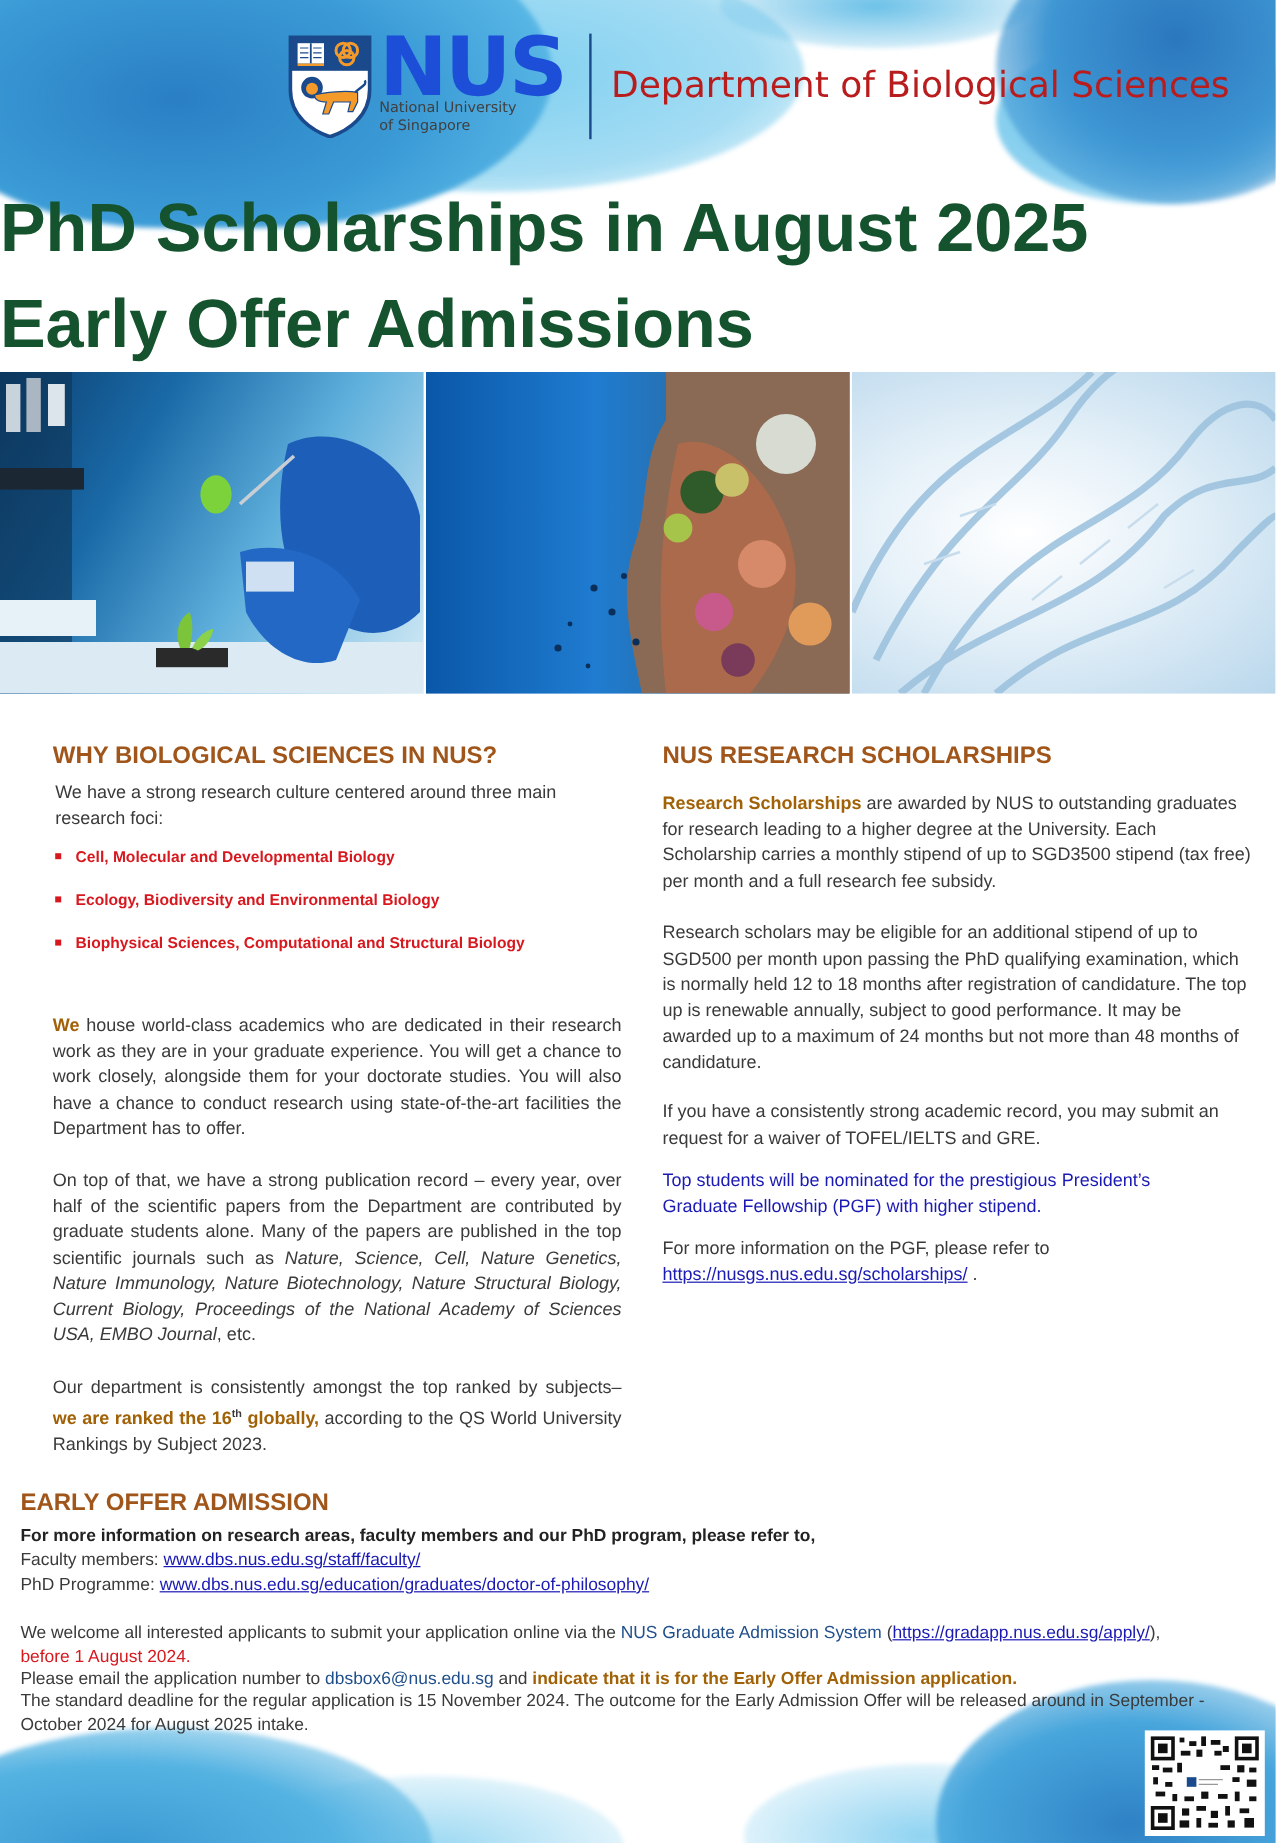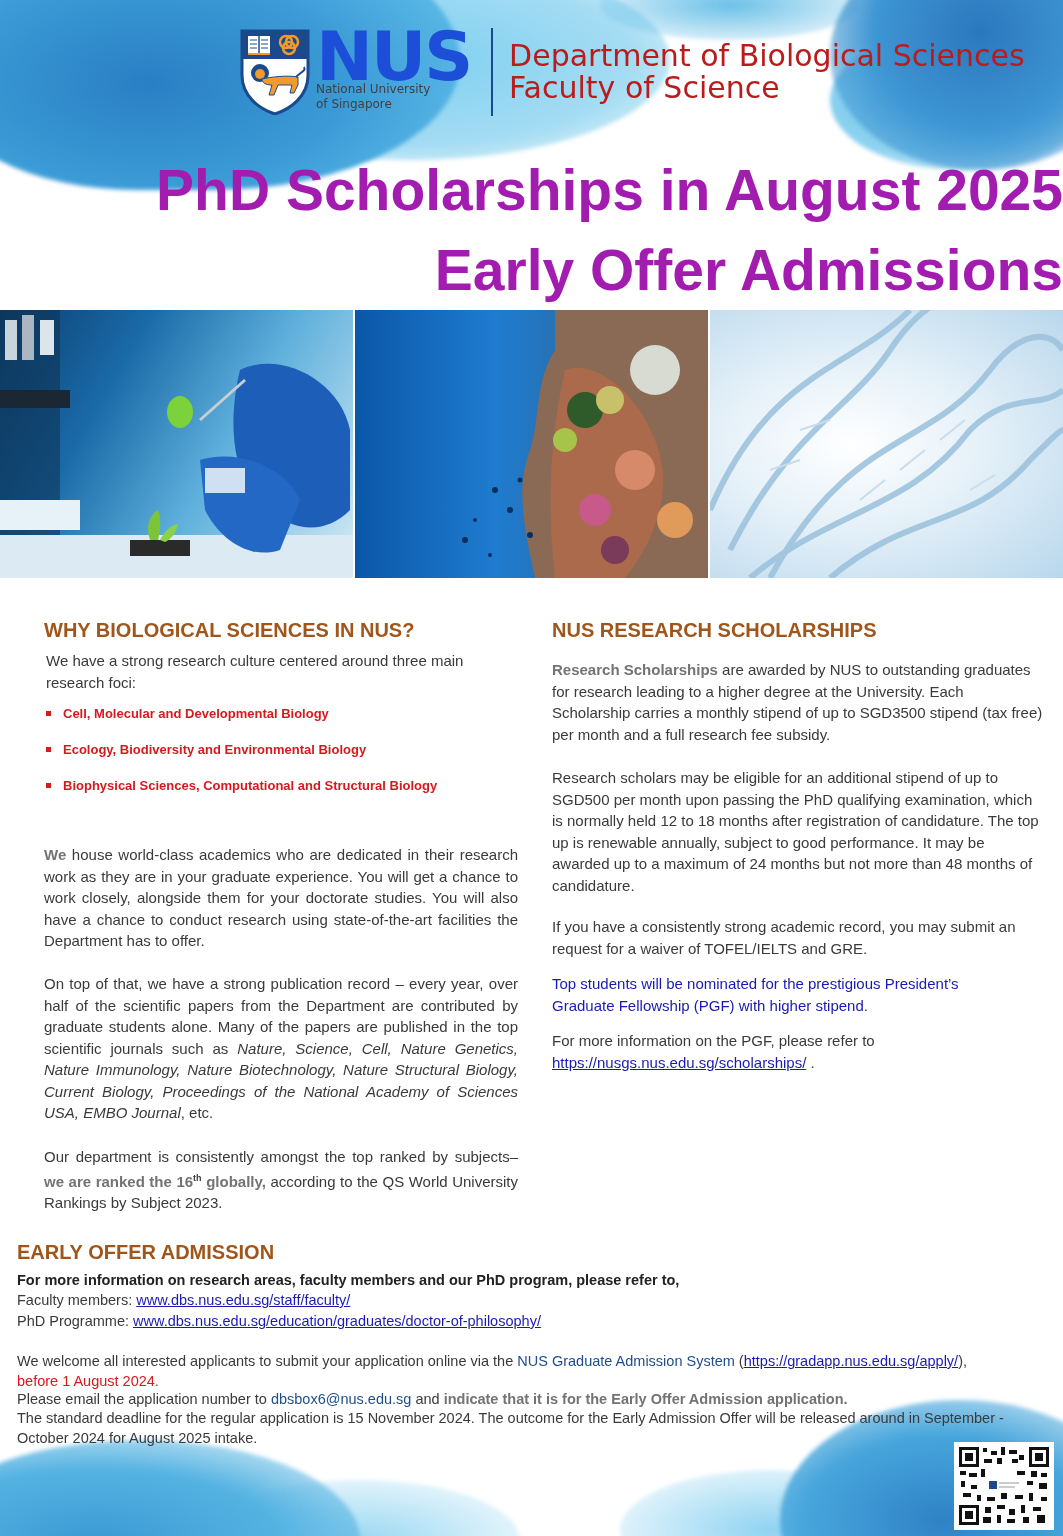--- a/index.html
+++ b/index.html
@@ -24,42 +24,42 @@
   
   .header { position: absolute; left: 240px; top: 26px; height: 92px; display: flex; align-items: center; }
   .crest { width: 70px; height: 86px; position: relative; }
   .crest svg { width: 70px; height: 86px; display: block; }
   .nus-mark { margin-left: 6px; display: flex; flex-direction: column; }
   .nus-word { font-family: "DejaVu Sans", sans-serif; font-weight: bold; font-size: 68px; color: #1d4ed8; line-height: 50px; letter-spacing: -2px; }
   .nus-sub { font-family: "DejaVu Sans", sans-serif; font-size: 12px; color: #404040; line-height: 15px; }
   .vdivider { width: 2px; height: 88px; background: #1a4a8c; margin: 0 16px 0 20px; }
   .dept { font-family: "DejaVu Sans", sans-serif; font-size: 30px; color: #b91c1c; line-height: 32px; }
 
-  .title { position: absolute; left: 0; width: 1063px; text-align: right; font-weight: bold; color: #a21caf; font-size: 57px; line-height: 64px; }
+  .title { position: absolute; left: 0; width: 1063px; text-align: left; font-weight: bold; color: #14532d; font-size: 57px; line-height: 64px; }
   .title1 { top: 158px; }
   .title2 { top: 238px; }
 
   .photos { position: absolute; left: 0; top: 310px; width: 1063px; height: 268px; display: flex; gap: 2px; }
   .ph { flex: 1; height: 268px; position: relative; overflow: hidden; }
   .ph1 { background: linear-gradient(120deg, #0b3e6e 0%, #1a6aa8 30%, #5fb0dc 60%, #d7ecf6 100%); }
   .ph2 { background: linear-gradient(90deg, #0a57a8 0%, #1f7cd0 40%, #2b6aa0 70%, #5a4a45 100%); }
   .ph3 { background: radial-gradient(ellipse at 40% 50%, #ffffff 0%, #e4f0f8 45%, #b9d7ec 100%); }
 
   .h2 { position: absolute; font-weight: bold; color: #a0561a; font-size: 20px; line-height: 24px; }
   .p { position: absolute; font-size: 15px; line-height: 21.5px; color: #3a3a3a; }
   .just { text-align: justify; }
   .red-list { position: absolute; left: 46px; top: 702px; width: 470px; margin: 0; padding: 0; list-style: none; }
   .red-list li { position: relative; padding-left: 17px; color: #d7191f; font-weight: bold; font-size: 13px; line-height: 24px; margin-bottom: 12px; }
   .red-list li .bullet { position: absolute; left: 0; top: 9px; width: 5px; height: 5px; background: #d7191f; }
 
   .blue { color: #1a1ab3; }
   .navy { color: #1f4e8a; }
   .link { color: #1a1ab3; text-decoration: underline; }
   .redtxt { color: #d7191f; }
-  b { font-weight: bold; color: #737373; }
+  b { font-weight: bold; color: #a16207; }
 
   .eoa-p { position: absolute; left: 17px; font-size: 14.5px; line-height: 20px; color: #3a3a3a; font-family: "Liberation Sans Narrow", "Liberation Sans", sans-serif; }
   .qr { position: absolute; left: 954px; top: 1442px; width: 100px; height: 88px; background: #fff; padding: 3px; box-sizing: border-box; }
 </style>
 </head>
 <body>
 
 <div class="blob wc-tl2"></div>
 <div class="blob wc-tl1"></div>
 <div class="blob wc-tr3"></div>
@@ -94,21 +94,20 @@
     </svg>
   </div>
   <div class="nus-mark">
     <span class="nus-word">NUS</span>
     <span class="nus-sub">National University</span>
     <span class="nus-sub">of Singapore</span>
   </div>
   <div class="vdivider"></div>
   <div>
     <div class="dept">Department of Biological Sciences</div>
-    <div class="dept">Faculty of Science</div>
   </div>
 </div>
 
 <div class="title title1">PhD Scholarships in August 2025</div>
 <div class="title title2">Early Offer Admissions</div>
 
 <div class="photos">
   <div class="ph ph1">
     <svg width="353" height="268" viewBox="0 0 353 268">
       <rect x="0" y="0" width="60" height="268" fill="#0d3355" opacity="0.6"></rect>

